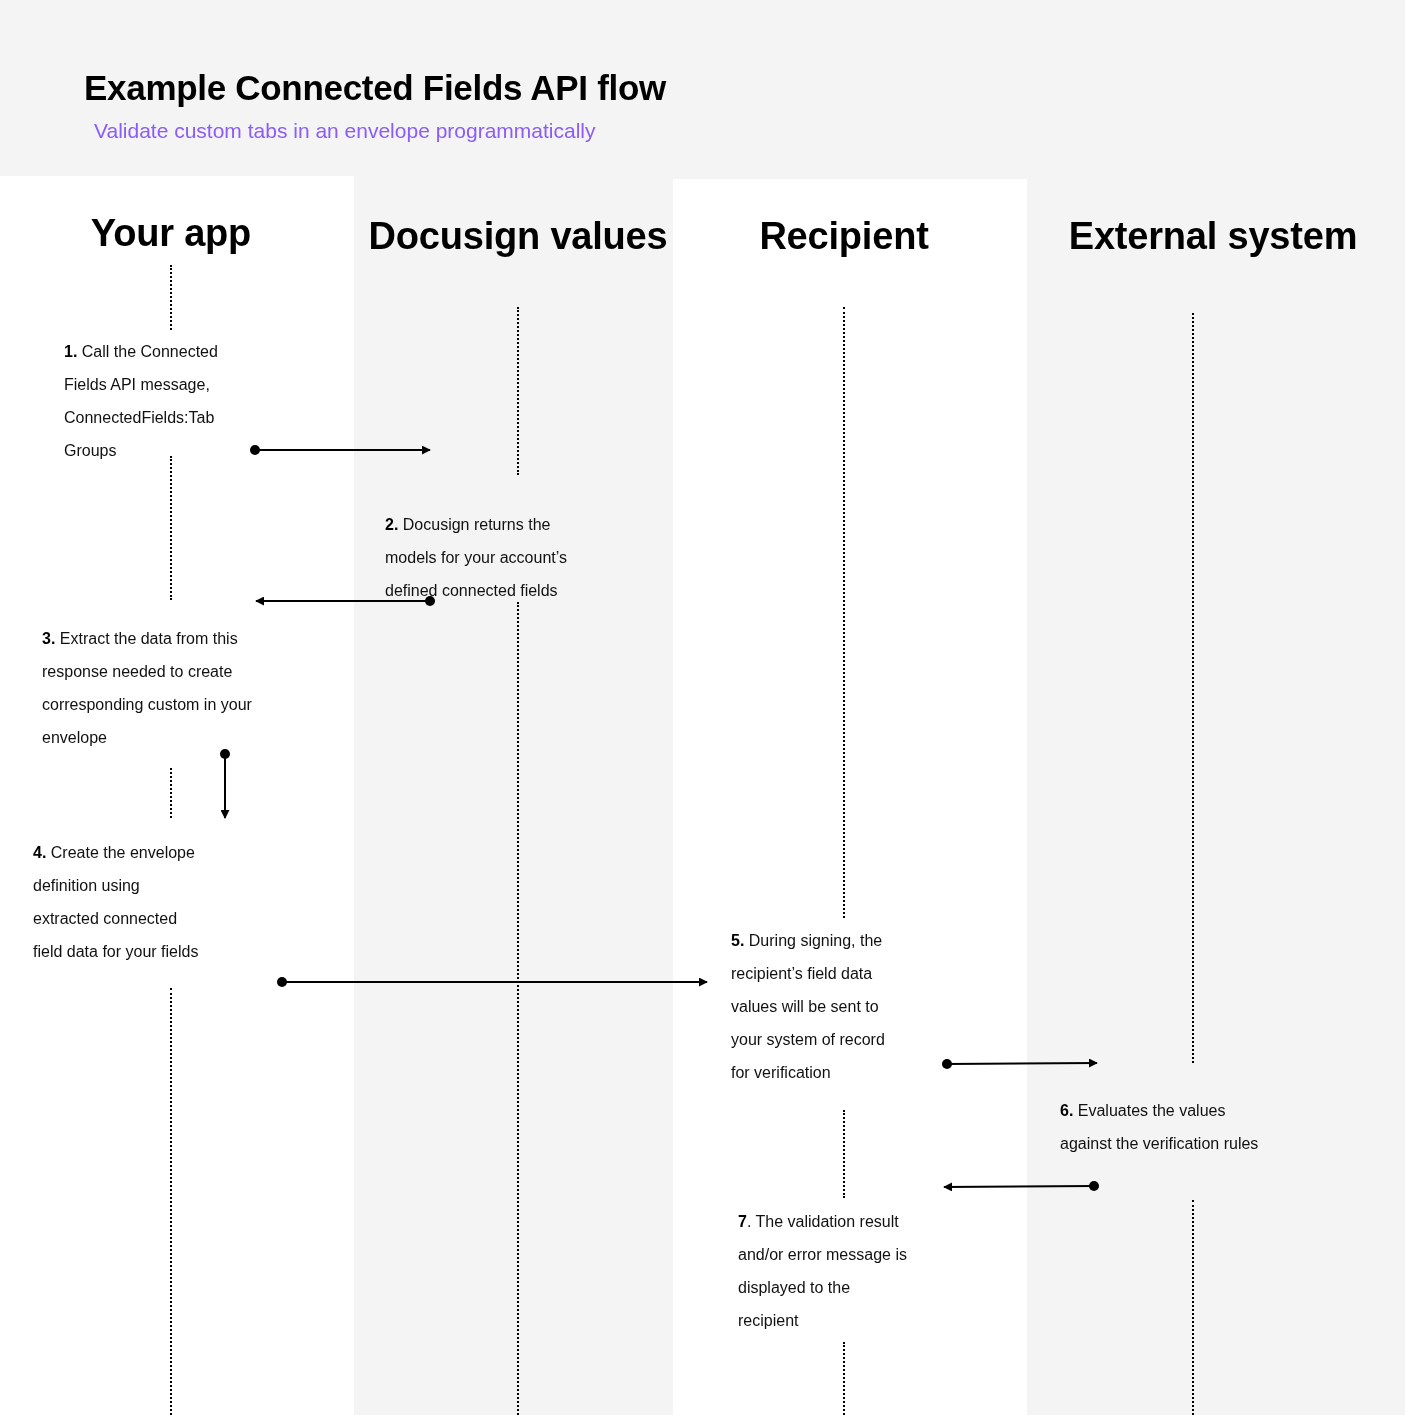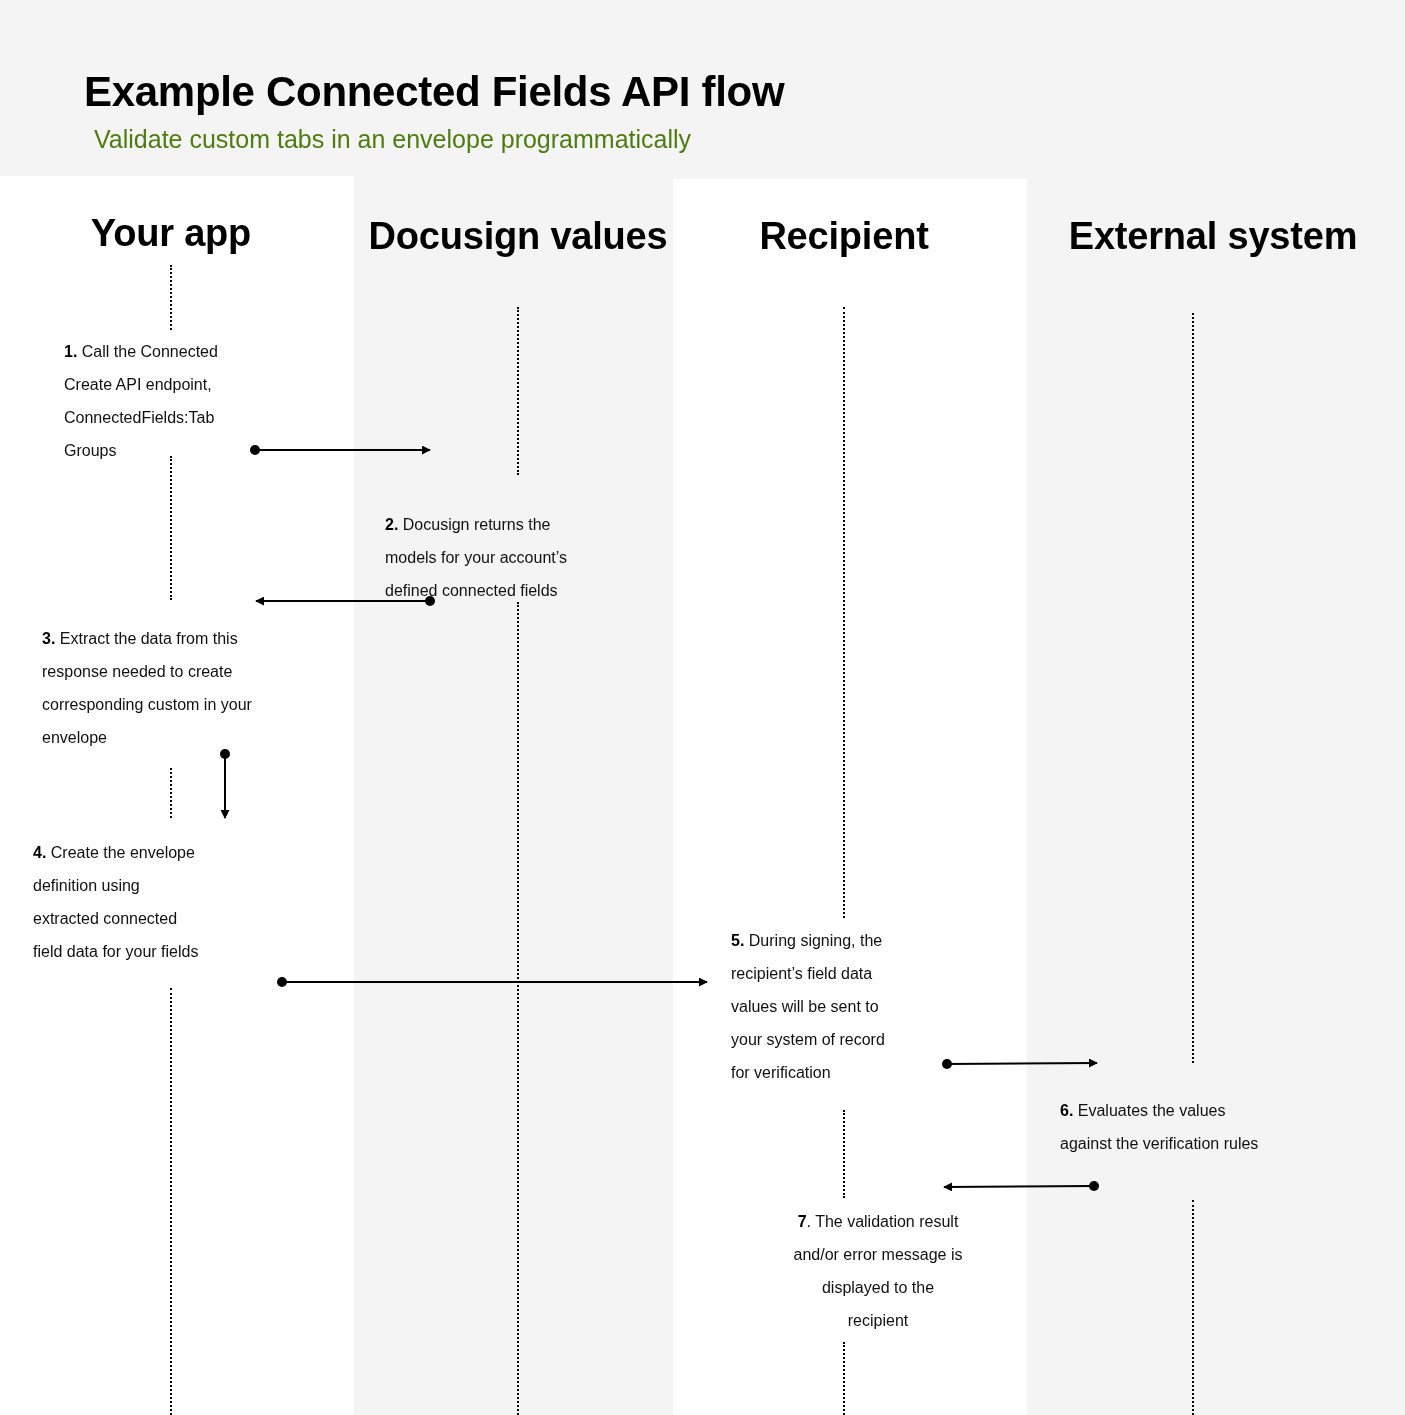--- a/index.html
+++ b/index.html
@@ -4,25 +4,25 @@
 <style>
   html, body { margin: 0; padding: 0; }
   body {
     width: 1405px; height: 1415px; position: relative; overflow: hidden;
     background: #f4f4f4; color: #000;
     font-family: "Liberation Sans", "DejaVu Sans", sans-serif;
   }
   .col-bg { position: absolute; background: #ffffff; }
   .title {
     position: absolute; left: 84px; top: 68px; margin: 0;
-    font-size: 42px; font-weight: 700; letter-spacing: -0.3px; white-space: nowrap;
+    font-size: 35px; font-weight: 700; letter-spacing: -0.3px; white-space: nowrap;
   }
   .subtitle {
-    position: absolute; left: 94px; top: 125px;
-    font-size: 25px; white-space: nowrap; color: #4d7c0f;
+    position: absolute; left: 94px; top: 119px;
+    font-size: 21px; white-space: nowrap; color: #8b5cf6;
   }
   .lane-title {
     position: absolute; font-size: 38px; font-weight: 700; white-space: nowrap;
     transform: translateX(-50%); letter-spacing: -0.2px;
   }
   .lifeline {
     position: absolute; width: 0; border-left: 2px dotted #000;
   }
   .step {
     position: absolute; font-size: 16px; line-height: 33px; color: #111;
@@ -55,21 +55,21 @@
 <div class="lifeline" style="left:843px;top:307px;height:611px;"></div>
 <div class="lifeline" style="left:843px;top:1110px;height:88px;"></div>
 <div class="lifeline" style="left:843px;top:1342px;height:73px;"></div>
 
 <div class="lifeline" style="left:1192px;top:313px;height:750px;"></div>
 <div class="lifeline" style="left:1192px;top:1200px;height:215px;"></div>
 
 <div class="step" style="left:64px;top:335px;width:250px;">
   <b>1.</b>
   <span>Call the Connected</span><br>
-  <span>Create API endpoint,</span><br>
+  <span>Fields API message,</span><br>
   <span>ConnectedFields:Tab</span><br>
   <span>Groups</span>
 </div>
 
 <div class="step" style="left:385px;top:508px;width:290px;">
   <b>2.</b>&nbsp;<span>Docusign returns the</span><br>
   <span>models for your account’s</span><br>
   <span>defined connected fields</span>
 </div>
 
@@ -96,21 +96,21 @@
   <span>your system of record</span><br>
   <span>for verification</span>
 </div>
 
 <div class="step" style="left:1060px;top:1094px;width:340px;">
   <b>6.</b>
   <span>Evaluates the values</span><br>
   <span>against the verification rules</span>
 </div>
 
-<div class="step" style="left:738px;top:1205px;width:280px;text-align:center;">
+<div class="step" style="left:738px;top:1205px;width:280px;">
   <b>7</b><span>. The validation result</span><br>
   <span>and/or error message is</span><br>
   <span>displayed to the</span><br>
   <span>recipient</span>
 </div>
 
 <svg class="arrows" width="1405" height="1415" viewBox="0 0 1405 1415">
   <defs>
     <marker id="ah" viewBox="0 0 10 10" refX="9" refY="5" markerWidth="9" markerHeight="9" orient="auto-start-reverse" markerUnits="userSpaceOnUse">
       <path d="M0,0 L10,5 L0,10 z" fill="#000"></path>

